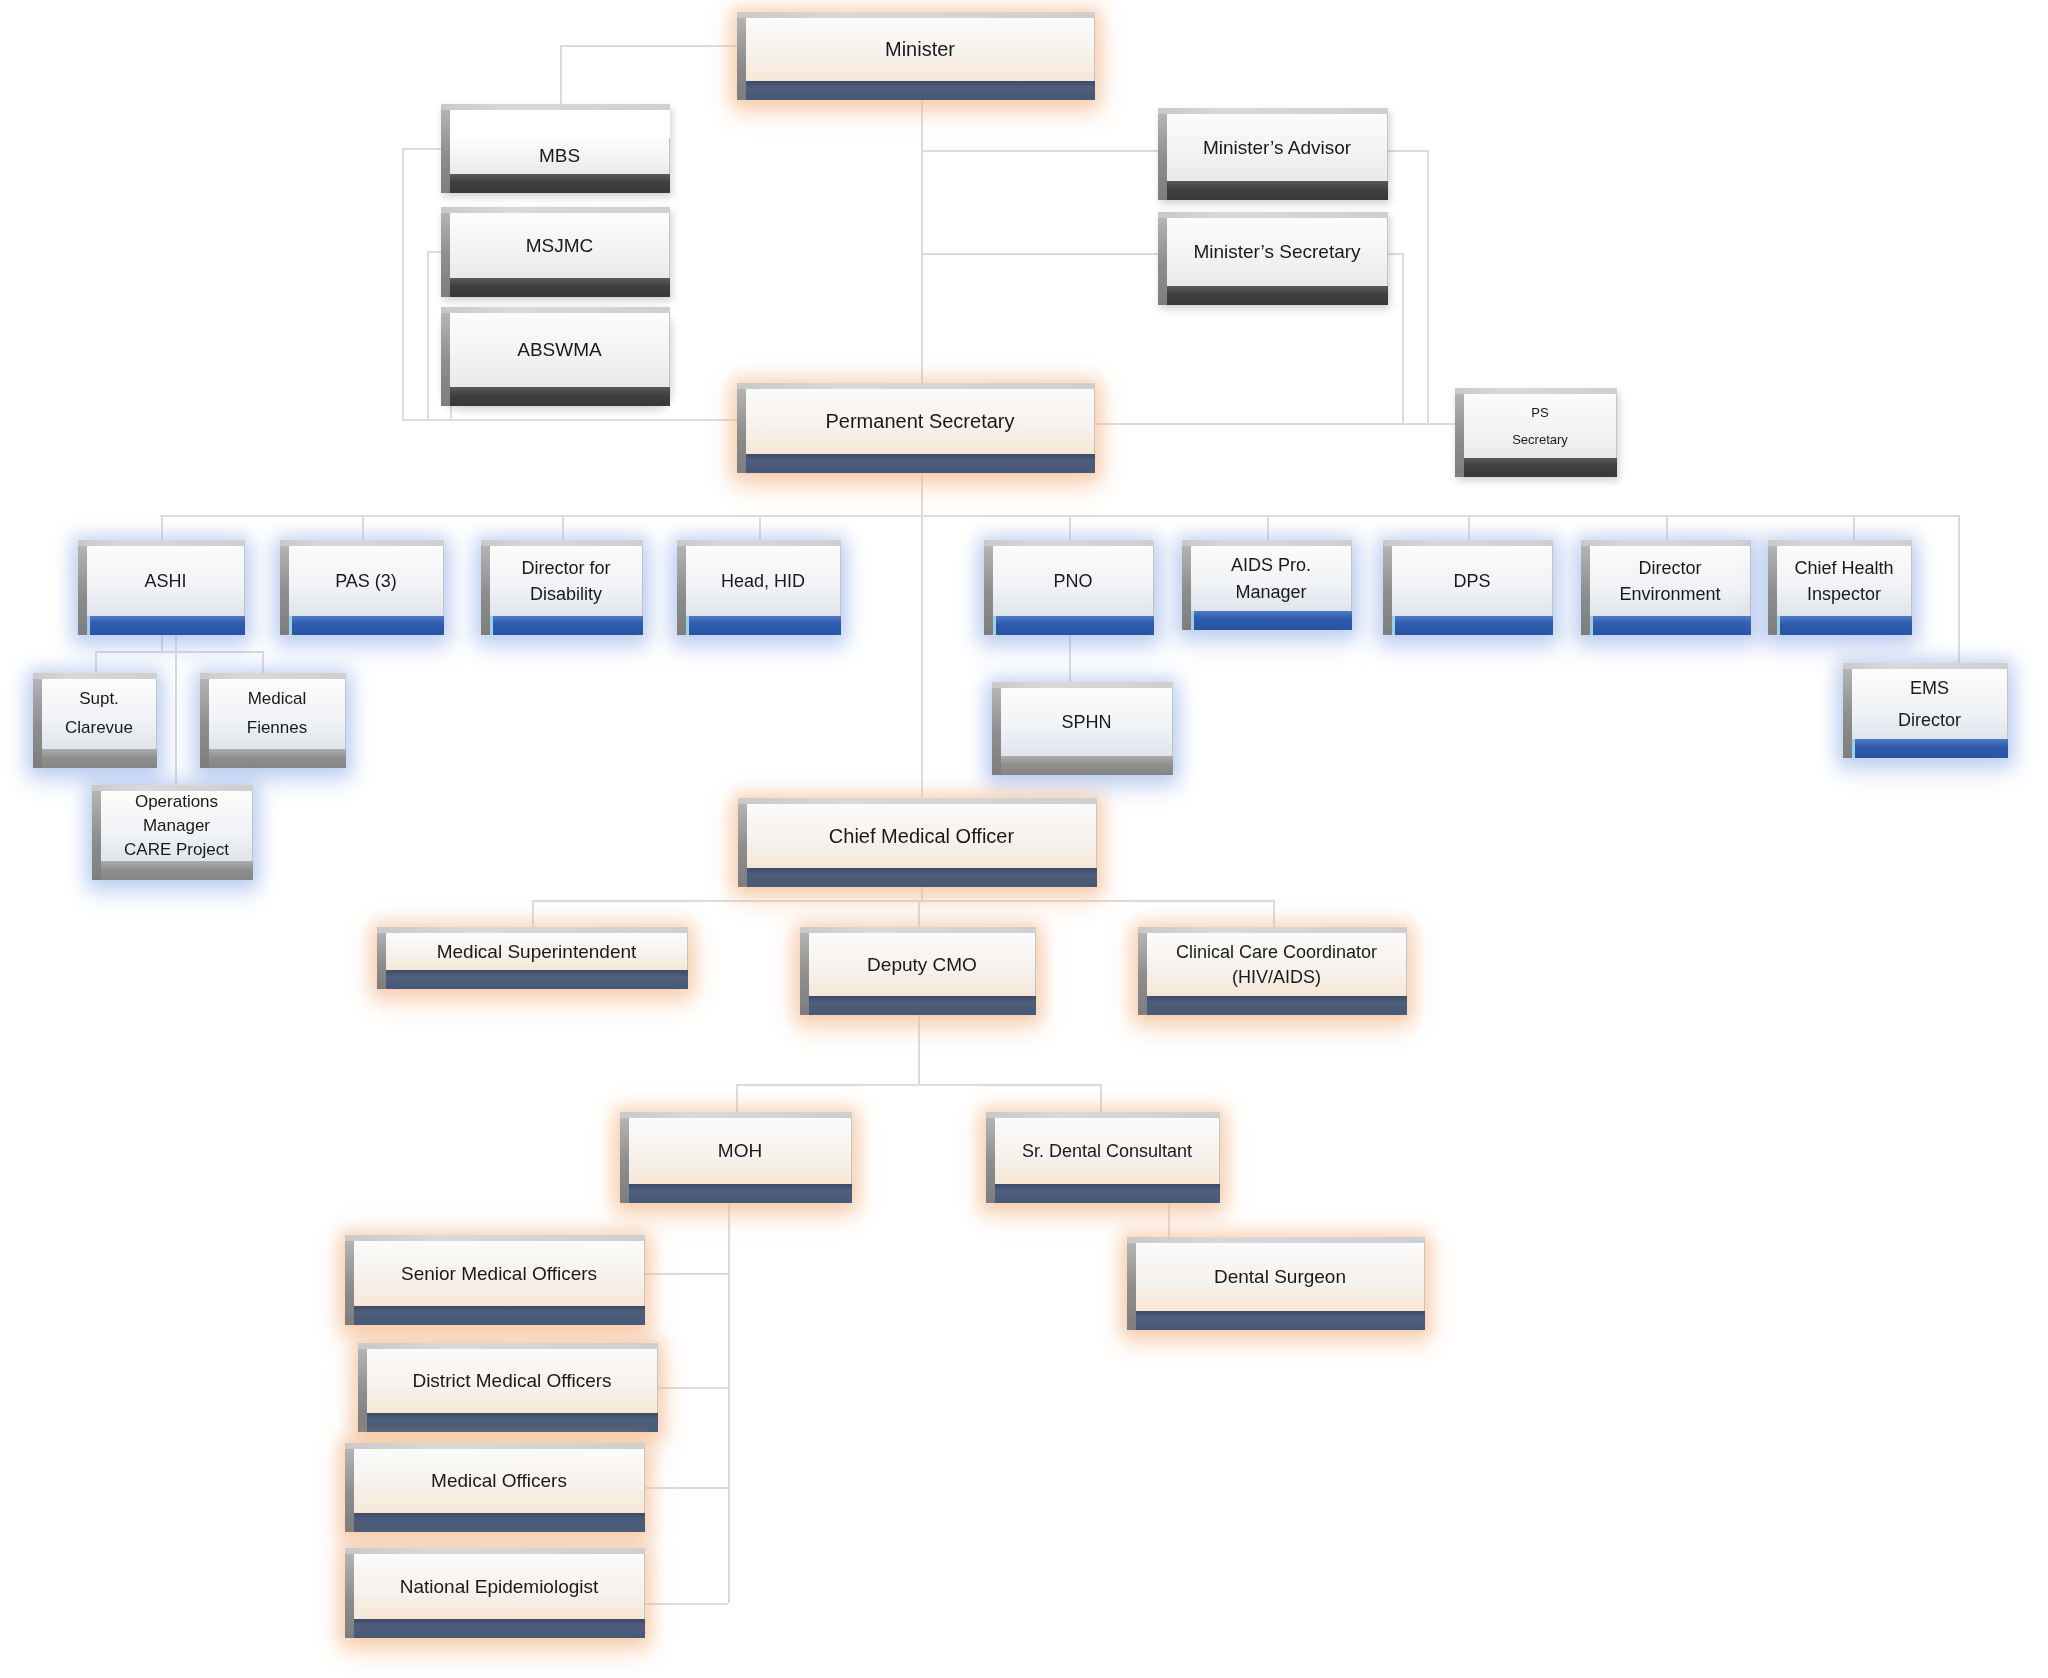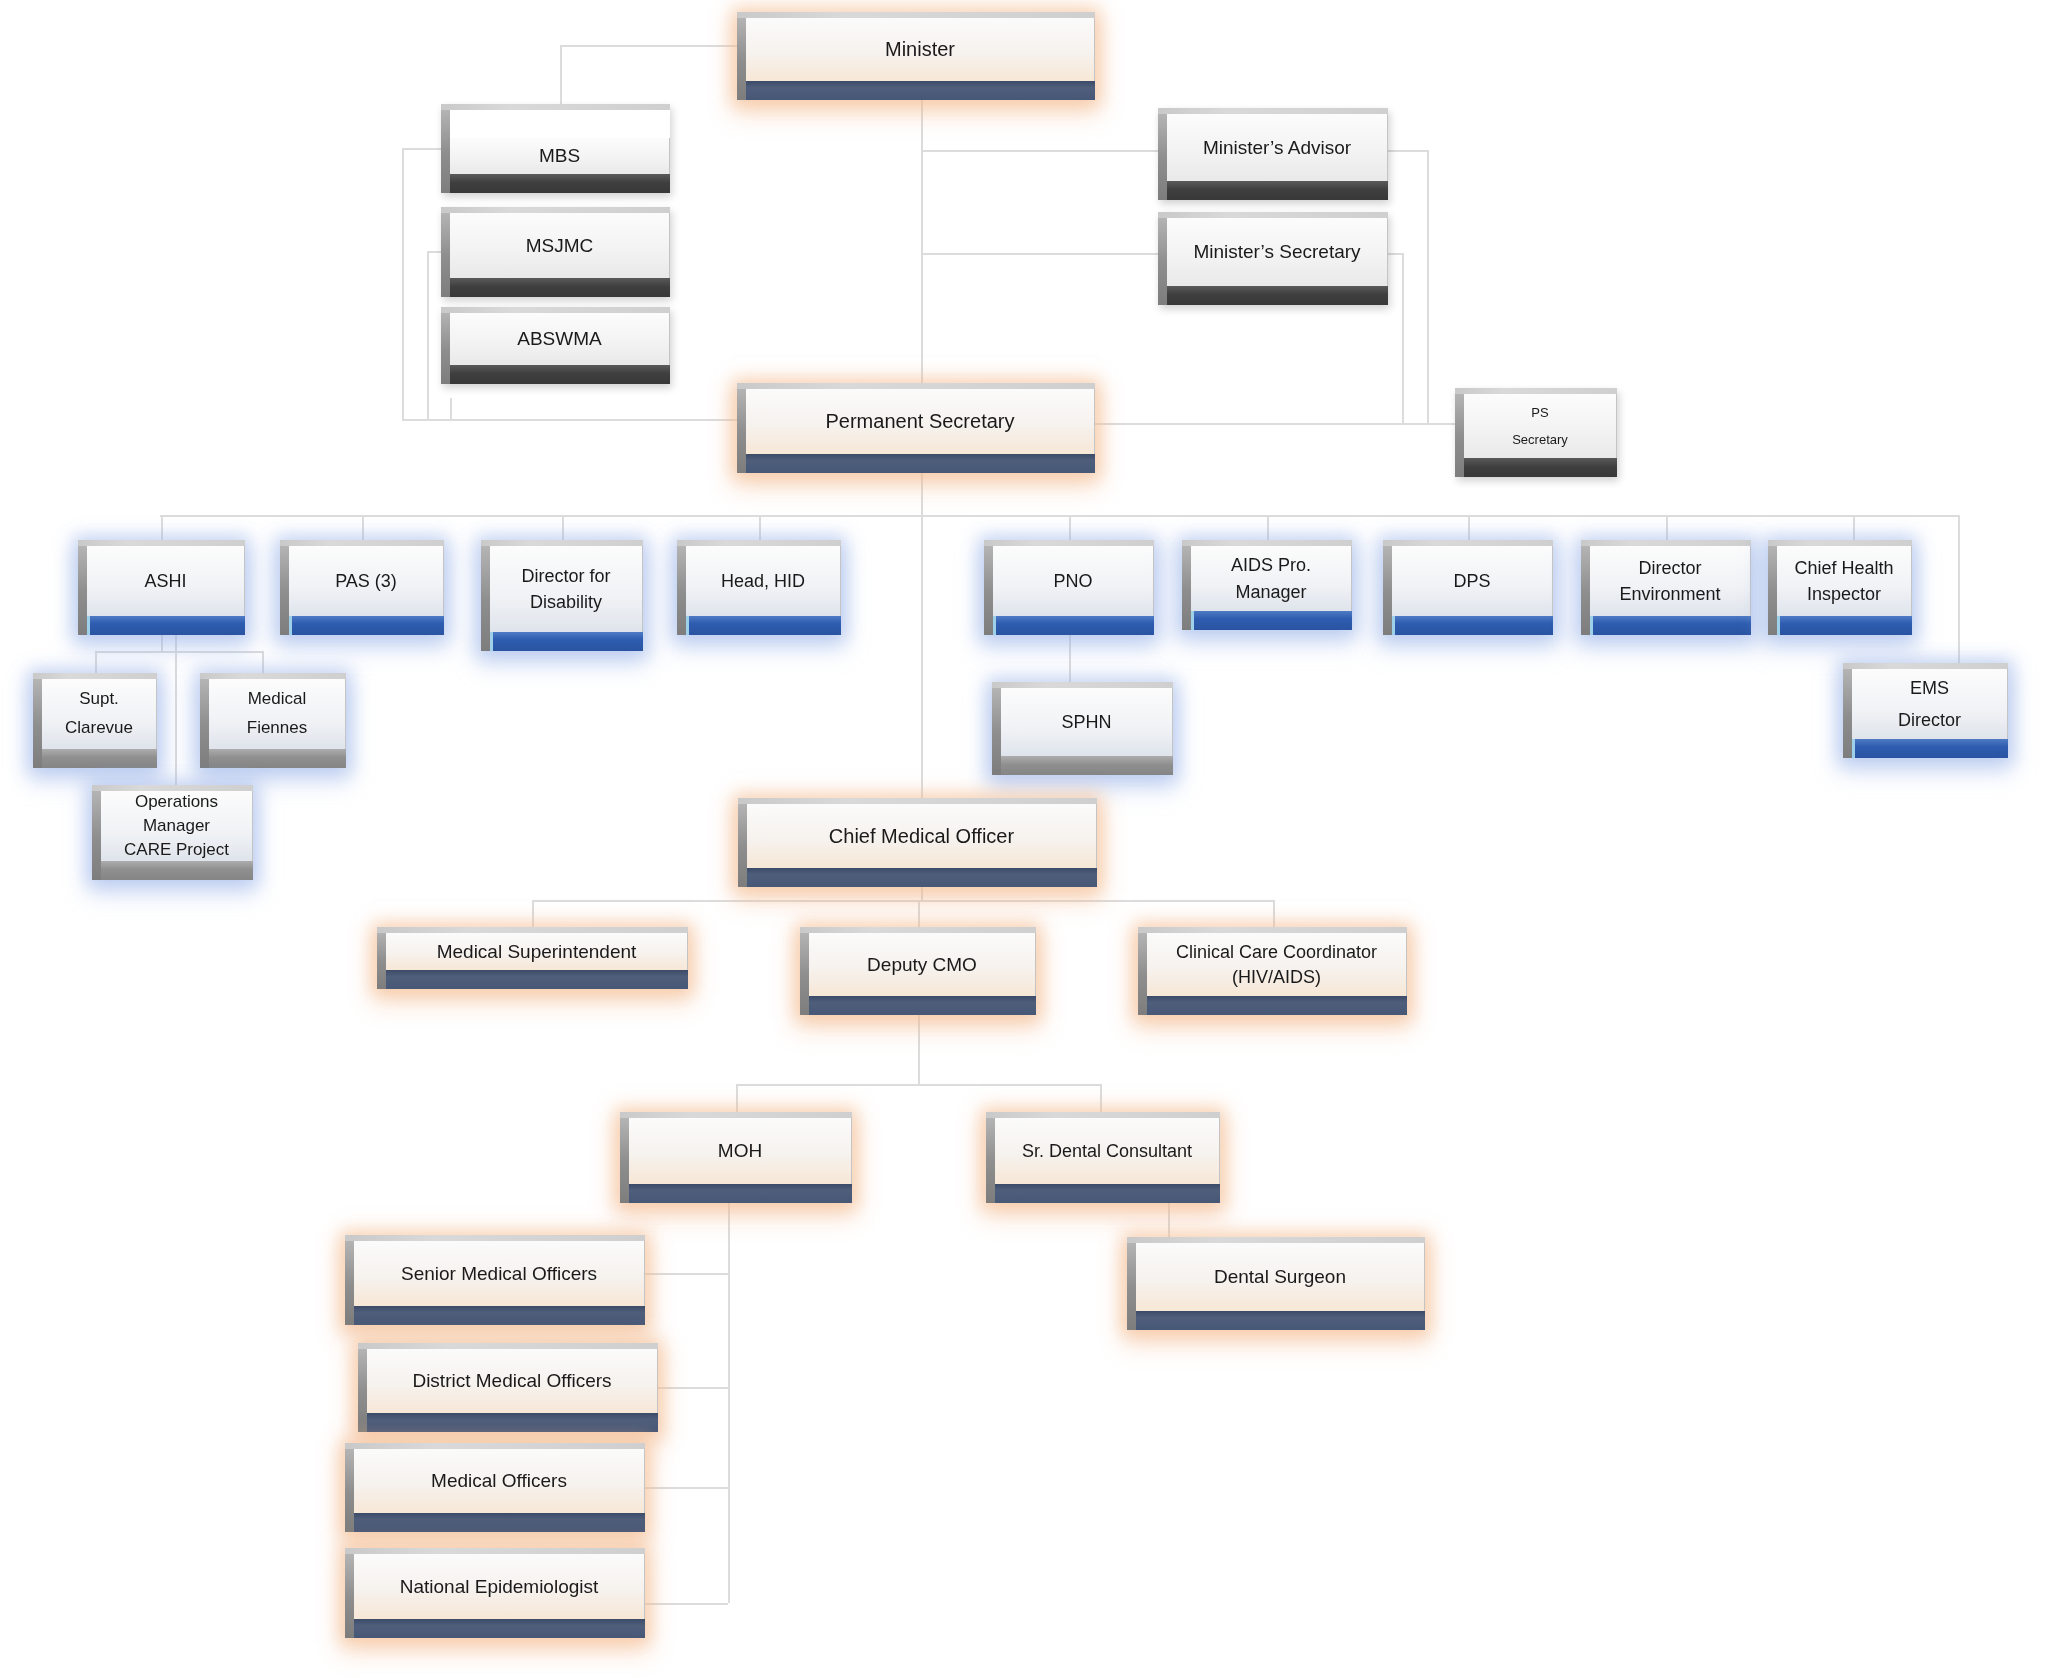--- a/index.html
+++ b/index.html
@@ -114,21 +114,21 @@
       <div class="bevel-top"></div>
       <div class="face" style="font-size: 19px; line-height: 1.25; margin-top: 28px;">MBS</div>
       <div class="bar"></div>
     </div>
     <div class="node bar-dark glow-none" style="left: 441px; top: 207px; width: 229px; height: 90px;">
       <div class="bevel-left"></div>
       <div class="bevel-top"></div>
       <div class="face" style="font-size: 19px; line-height: 1.25;">MSJMC</div>
       <div class="bar"></div>
     </div>
-    <div class="node bar-dark glow-none" style="left: 441px; top: 307px; width: 229px; height: 77px;">
+    <div class="node bar-dark glow-none" style="left: 441px; top: 307px; width: 229px; height: 99px; border-radius: 18px;">
       <div class="bevel-left"></div>
       <div class="bevel-top"></div>
       <div class="face" style="font-size: 19px; line-height: 1.25;">ABSWMA</div>
       <div class="bar"></div>
     </div>
     <div class="node bar-dark glow-none" style="left: 1158px; top: 108px; width: 230px; height: 92px;">
       <div class="bevel-left"></div>
       <div class="bevel-top"></div>
       <div class="face" style="font-size: 19px; line-height: 1.25;">Minister’s Advisor</div>
       <div class="bar"></div>
@@ -157,21 +157,21 @@
       <div class="bevel-top"></div>
       <div class="face" style="font-size: 18px; line-height: 1.25;">ASHI</div>
       <div class="bar"></div>
     </div>
     <div class="node bar-blue glow-blue" style="left: 280px; top: 540px; width: 164px; height: 95px;">
       <div class="bevel-left"></div>
       <div class="bevel-top"></div>
       <div class="face" style="font-size: 18px; line-height: 1.25;">PAS (3)</div>
       <div class="bar"></div>
     </div>
-    <div class="node bar-blue glow-blue" style="left: 481px; top: 540px; width: 162px; height: 111px;">
+    <div class="node bar-blue glow-blue" style="left: 481px; top: 540px; width: 162px; height: 95px;">
       <div class="bevel-left"></div>
       <div class="bevel-top"></div>
       <div class="face" style="font-size: 18px; line-height: 1.45;">Director for
 Disability</div>
       <div class="bar"></div>
     </div>
     <div class="node bar-blue glow-blue" style="left: 677px; top: 540px; width: 164px; height: 95px;">
       <div class="bevel-left"></div>
       <div class="bevel-top"></div>
       <div class="face" style="font-size: 18px; line-height: 1.25;">Head, HID</div>

